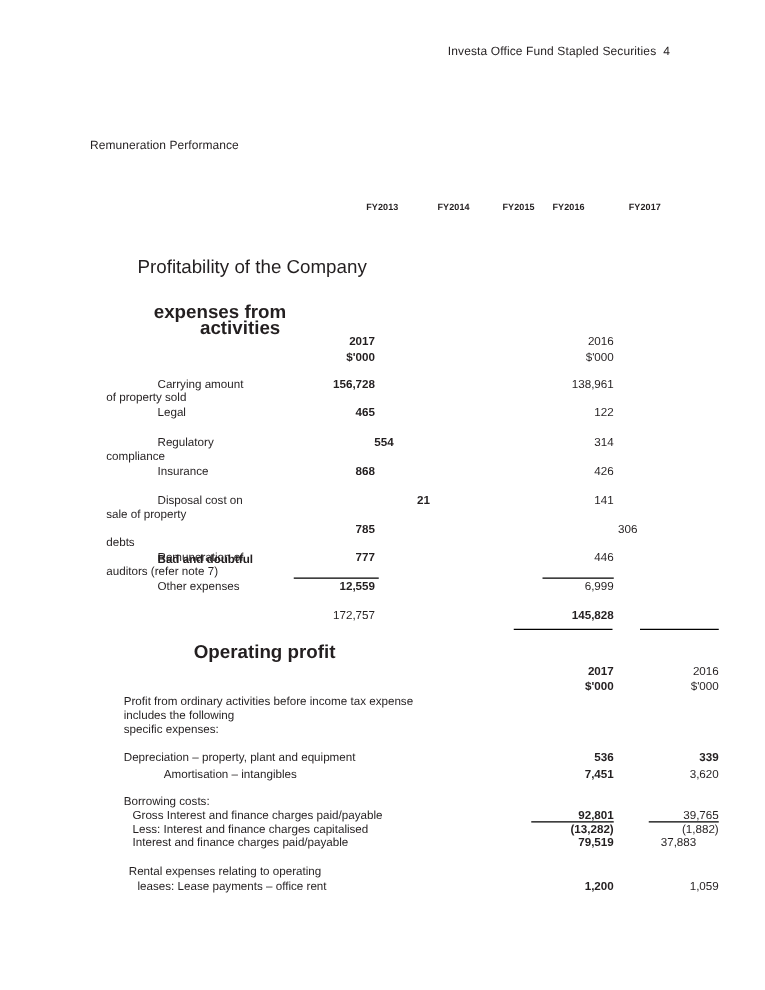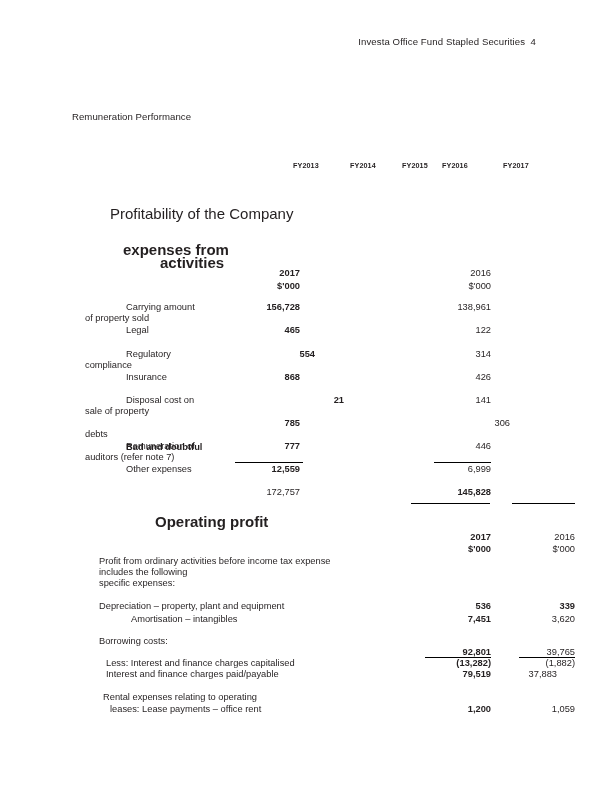--- a/index.html
+++ b/index.html
@@ -186,20 +186,21 @@
   <div class="abs t2-lbl" style="top:601px; left:99px;">Depreciation – property, plant and equipment</div>
   <div class="abs t2-n17" style="top:601px; left:371px;">536</div>
   <div class="abs t2-n16" style="top:601px; left:455px;font-weight:bold;">339</div>
 
   <div class="abs t2-lbl" style="top:614px; left:99px;margin-left:32px;">Amortisation – intangibles</div>
   <div class="abs t2-n17" style="top:614px; left:371px;">7,451</div>
   <div class="abs t2-n16" style="top:614px; left:455px;">3,620</div>
 
   <div class="abs t2-lbl" style="top:636px; left:99px;">Borrowing costs:</div>
 
+  <div class="abs t2-lbl" style="top:647px; left:106px;">Gross Interest and finance charges paid/payable</div>
   <div class="abs t2-n17" style="top:647px; left:371px;">92,801</div>
   <div class="abs t2-n16" style="top:647px; left:455px;">39,765</div>
 
   <div class="abs t2-lbl" style="top:658px; left:106px;">Less: Interest and finance charges capitalised</div>
   <div class="abs t2-n17" style="top:658px; left:371px;">(13,282)</div>
   <div class="abs t2-n16" style="top:658px; left:455px;">(1,882)</div>
   <div class="rule" style="top:657px; left:425px; width:66px;"></div>
   <div class="rule" style="top:657px; left:519px; width:56px;"></div>
 
   <div class="abs t2-lbl" style="top:669px; left:106px;">Interest and finance charges paid/payable</div>

